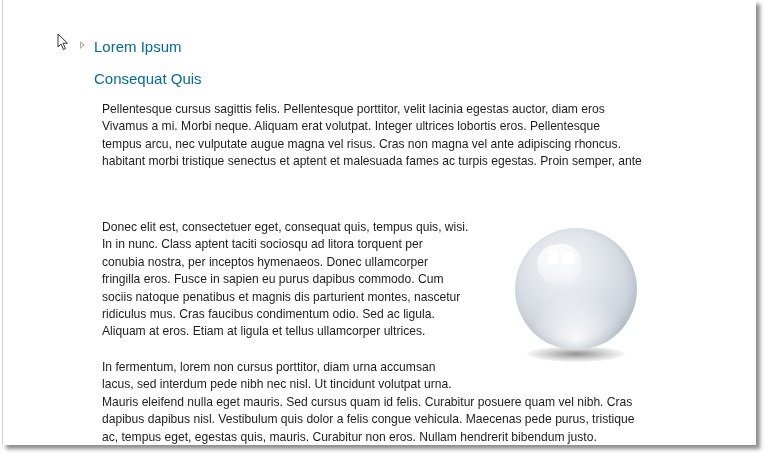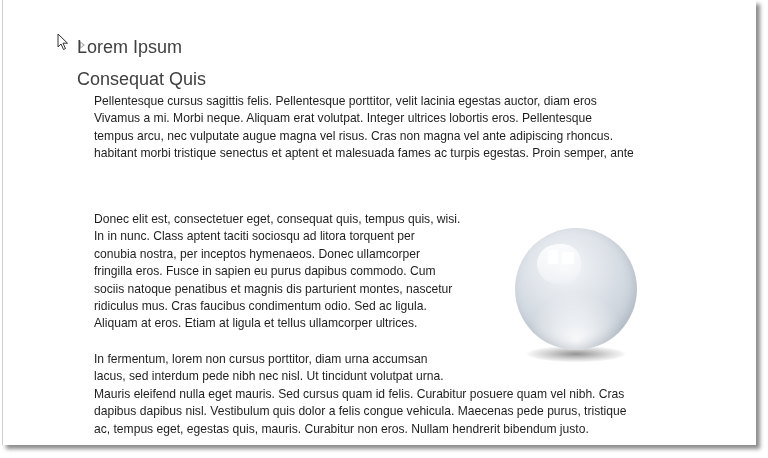--- a/index.html
+++ b/index.html
@@ -49,35 +49,35 @@
       content: "";
       position: absolute;
       left: -4px;
       top: -2px;
       border-top: 2px solid transparent;
       border-bottom: 2px solid transparent;
       border-left: 2.5px solid #ffffff;
     }
     .heading {
       position: absolute;
-      left: 74px;
-      color: #404040;
-      font-size: 18px;
+      left: 91px;
+      color: #0369a1;
+      font-size: 15px;
       line-height: 22px;
       white-space: nowrap;
     }
     .h1 { top: 36px; }
     .h2 { top: 68px; }
     .para {
       position: absolute;
       left: 91px;
       color: #1e1e1e;
       font-size: 12.1px;
       line-height: 17.4px;
-      margin: 0;
+      margin: 8px;
     }
     .para .line {
       display: block;
       white-space: nowrap;
     }
     .p1 { top: 93px; }
     .p2 { top: 211px; }
     .p3 { top: 351px; }
     .sphere-wrap {
       position: absolute;

